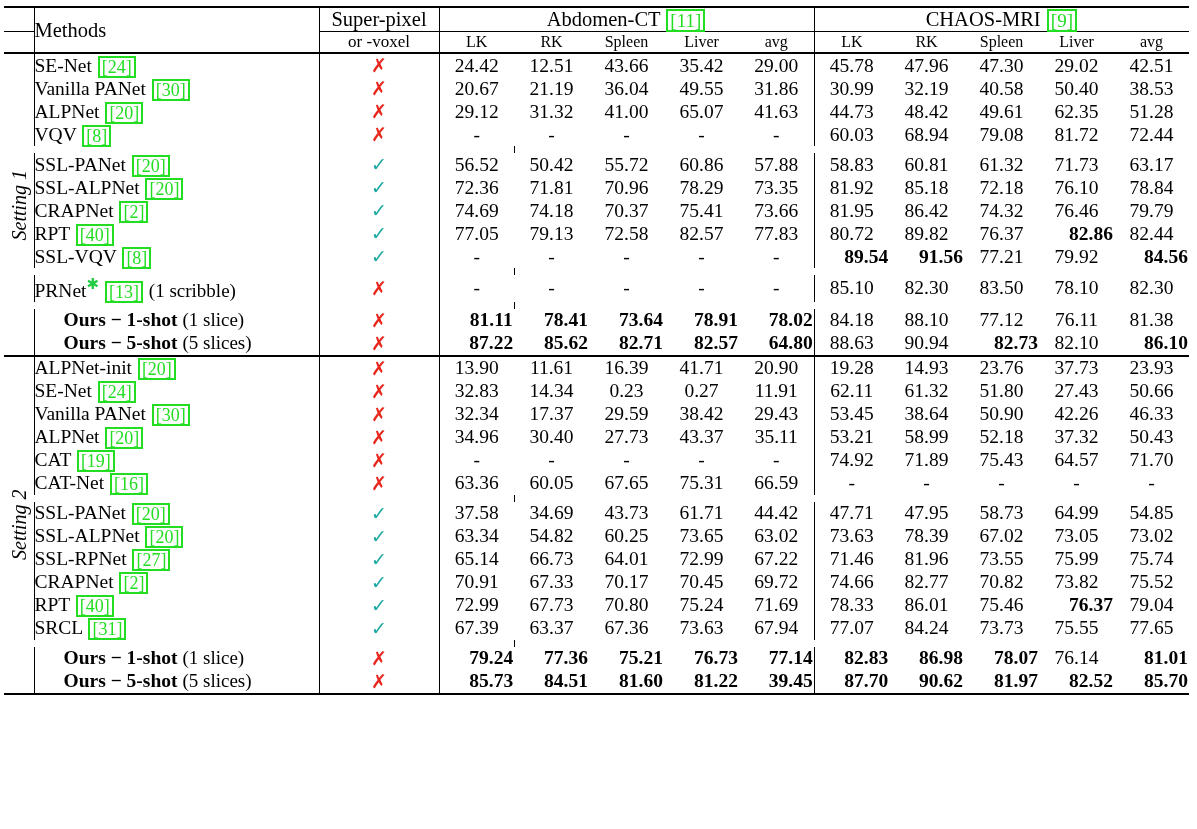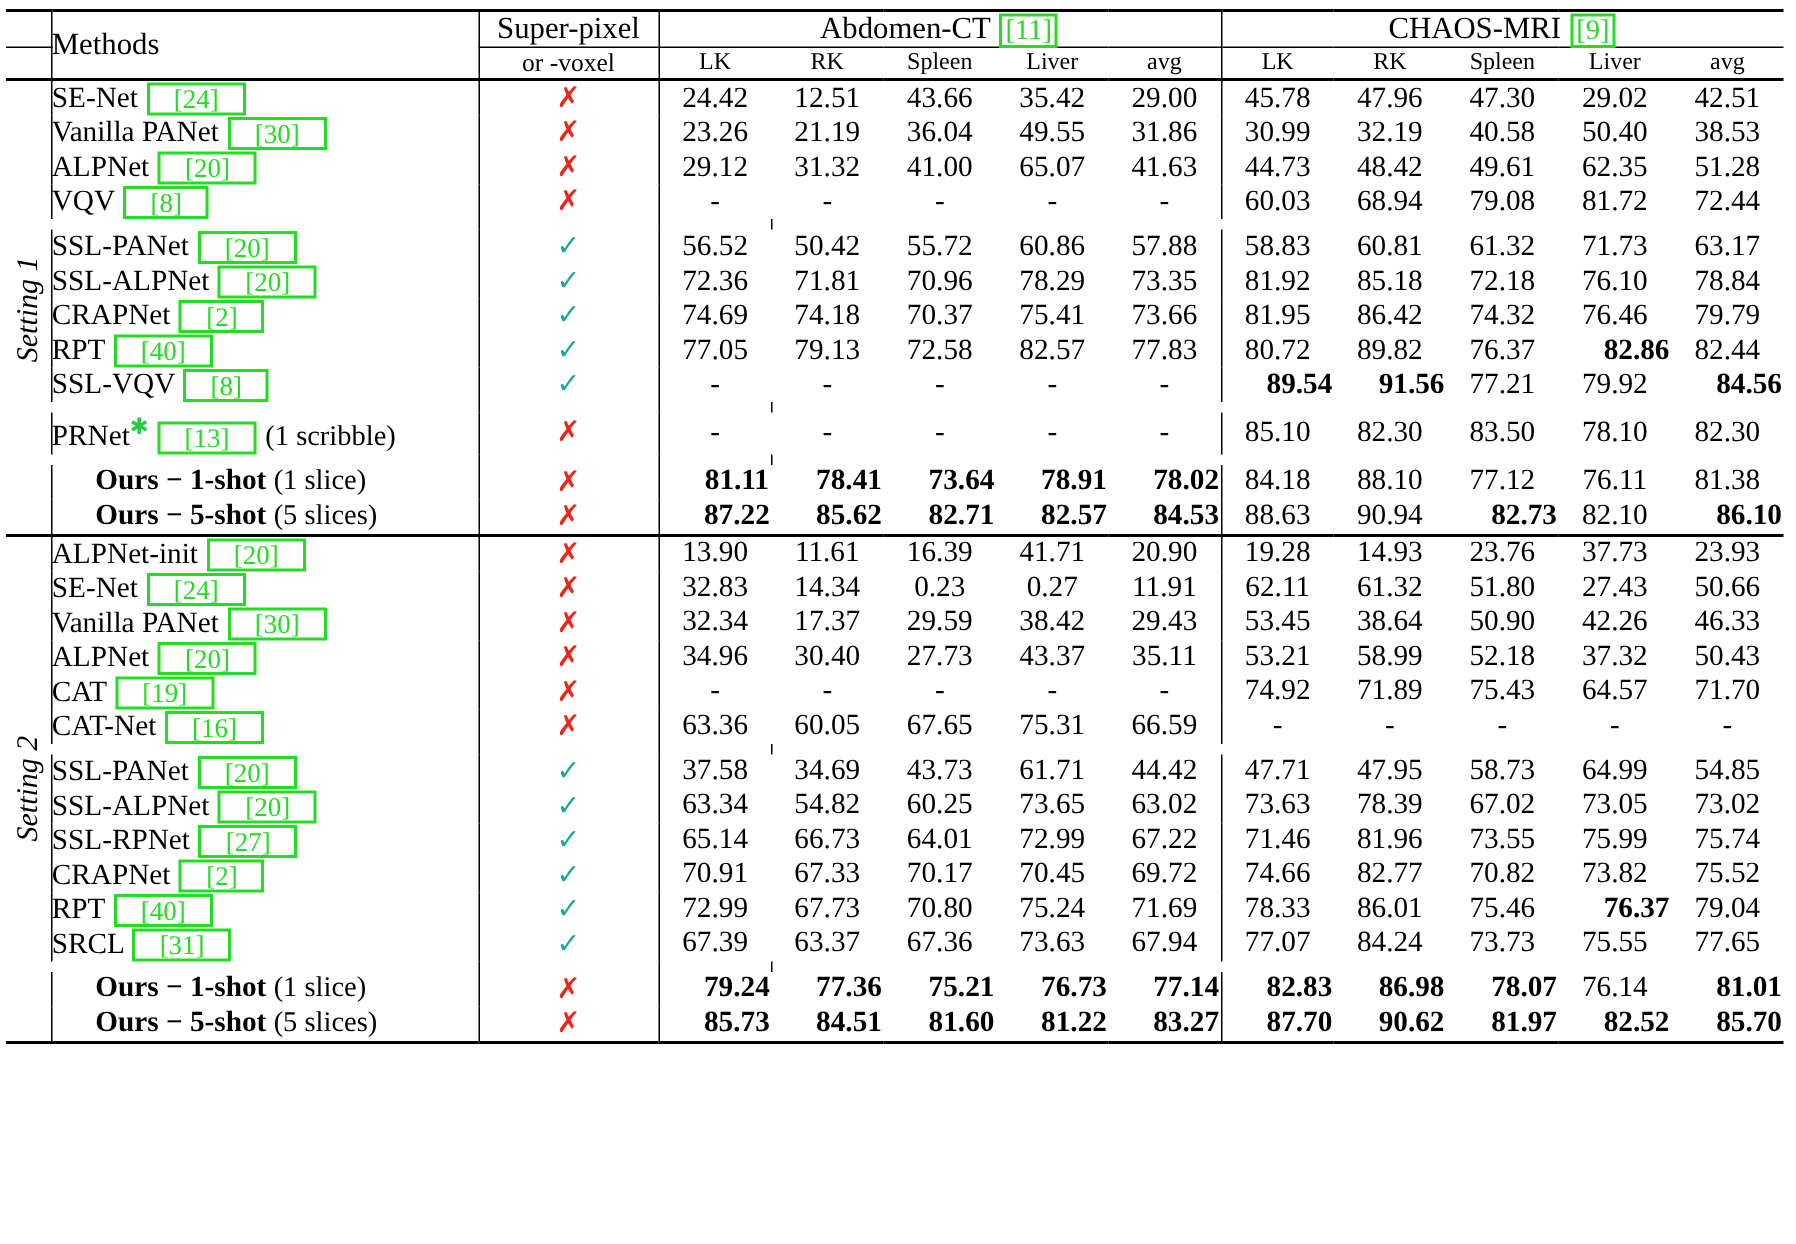--- a/index.html
+++ b/index.html
@@ -90,21 +90,21 @@
     padding-top: 1.5px;
     padding-bottom: 1.5px;
   }
   .xmark { color: #e8261c; font-size: 19px; font-family: "DejaVu Sans", sans-serif; }
   .check { color: #1aa7a0; font-size: 19px; font-family: "DejaVu Sans", sans-serif; }
   .bold { font-weight: bold; padding-left: 29px; }
   .cite {
     display: inline-block;
     border: 2px solid #22dd22;
     color: #22dd22;
-    padding: 0px 16px;
+    padding: 0px 2px;
     line-height: 1.0;
     margin: 0 1px;
     font-size: 18px;
     position: relative;
     top: 1px;
   }
   .cite-hdr {
     display: inline-block;
     border: 2px solid #22dd22;
     color: #22dd22;
@@ -185,21 +185,21 @@
           <td class="num"><span>29.00</span></td>
           <td class="num vline-l"><span>45.78</span></td>
           <td class="num"><span>47.96</span></td>
           <td class="num"><span>47.30</span></td>
           <td class="num"><span>29.02</span></td>
           <td class="num"><span>42.51</span></td>
         </tr>
         <tr>
           <td class="method vline-l vline-r"><span class="">Vanilla PANet</span> <span class="cite">[30]</span></td>
           <td class="sp vline-r"><span class="xmark">✗</span></td>
-          <td class="num vline-l"><span>23.26</span></td>
+          <td class="num vline-l"><span>20.67</span></td>
           <td class="num"><span>21.19</span></td>
           <td class="num"><span>36.04</span></td>
           <td class="num"><span>49.55</span></td>
           <td class="num"><span>31.86</span></td>
           <td class="num vline-l"><span>30.99</span></td>
           <td class="num"><span>32.19</span></td>
           <td class="num"><span>40.58</span></td>
           <td class="num"><span>50.40</span></td>
           <td class="num"><span>38.53</span></td>
         </tr>
@@ -347,21 +347,21 @@
           <td class="num"><span>76.11</span></td>
           <td class="num"><span>81.38</span></td>
         </tr>
         <tr>
           <td class="method vline-l vline-r"><span class="bold">Ours − 5-shot</span> <span class="scribble">(5 slices)</span></td>
           <td class="sp vline-r"><span class="xmark">✗</span></td>
           <td class="num vline-l"><span class="bold">87.22</span></td>
           <td class="num"><span class="bold">85.62</span></td>
           <td class="num"><span class="bold">82.71</span></td>
           <td class="num"><span class="bold">82.57</span></td>
-          <td class="num"><span class="bold">84.53</span></td>
+          <td class="num"><span class="bold">64.80</span></td>
           <td class="num vline-l"><span>88.63</span></td>
           <td class="num"><span>90.94</span></td>
           <td class="num"><span class="bold">82.73</span></td>
           <td class="num"><span>82.10</span></td>
           <td class="num"><span class="bold">86.10</span></td>
         </tr>
         <tr class="rule-top">
           <td colspan="13" style="height:0;padding:0;"></td>
         </tr>
         <tr>
@@ -559,21 +559,21 @@
           <td class="num"><span>76.14</span></td>
           <td class="num"><span class="bold">81.01</span></td>
         </tr>
         <tr>
           <td class="method vline-l vline-r"><span class="bold">Ours − 5-shot</span> <span class="scribble">(5 slices)</span></td>
           <td class="sp vline-r"><span class="xmark">✗</span></td>
           <td class="num vline-l"><span class="bold">85.73</span></td>
           <td class="num"><span class="bold">84.51</span></td>
           <td class="num"><span class="bold">81.60</span></td>
           <td class="num"><span class="bold">81.22</span></td>
-          <td class="num"><span class="bold">83.27</span></td>
+          <td class="num"><span class="bold">39.45</span></td>
           <td class="num vline-l"><span class="bold">87.70</span></td>
           <td class="num"><span class="bold">90.62</span></td>
           <td class="num"><span class="bold">81.97</span></td>
           <td class="num"><span class="bold">82.52</span></td>
           <td class="num"><span class="bold">85.70</span></td>
         </tr>
         <tr class="rule-bot">
           <td colspan="13" style="height:0;padding:0;"></td>
         </tr>
       </tbody>

